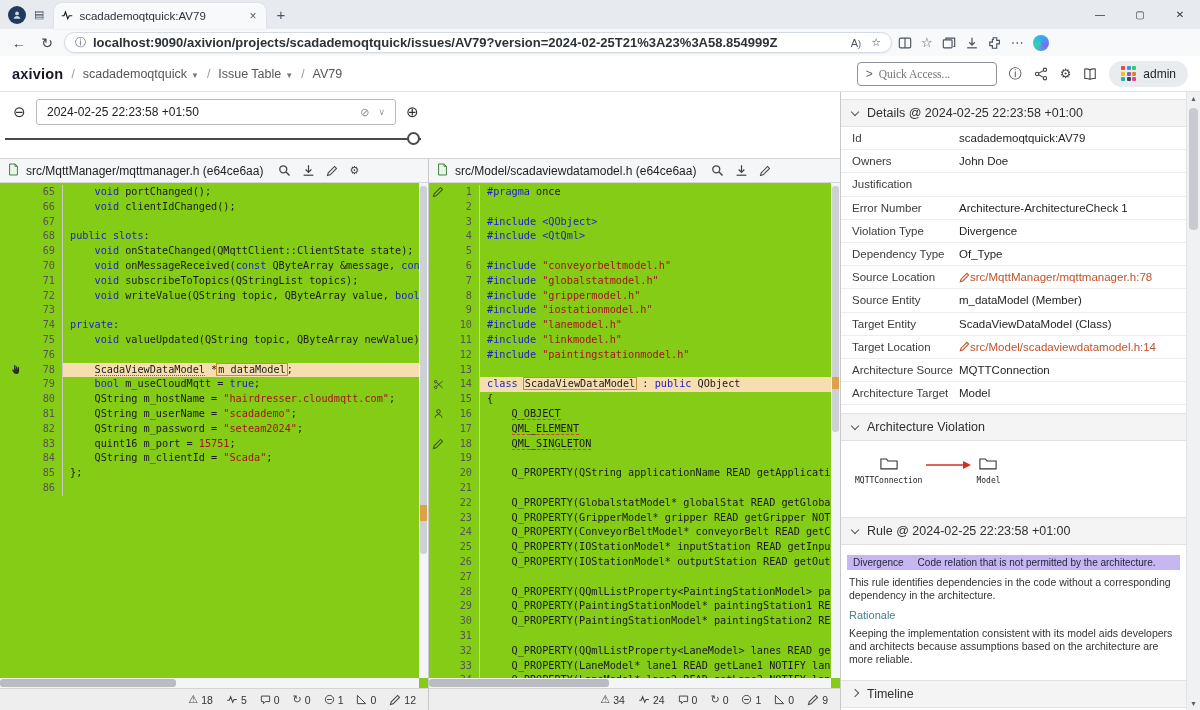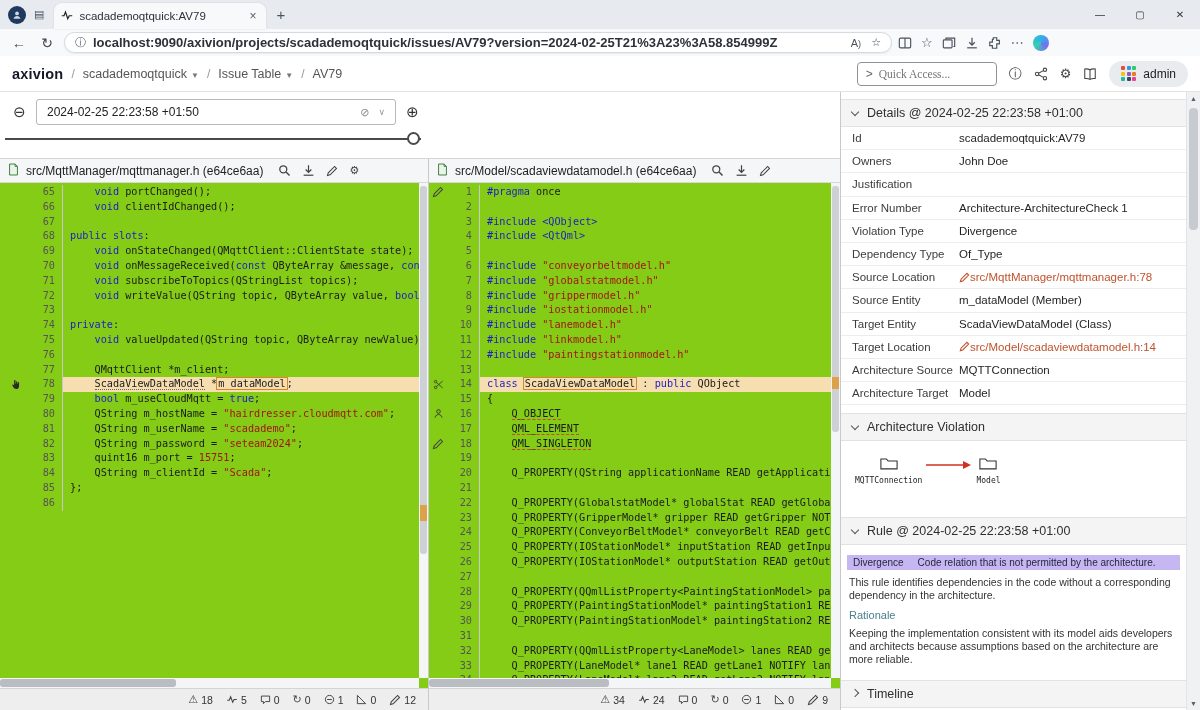--- a/index.html
+++ b/index.html
@@ -292,21 +292,20 @@
                 <div class="cl"><span class="gut"></span><span class="lnum">67</span><span class="ltext"></span></div>
                 <div class="cl"><span class="gut"></span><span class="lnum">68</span><span class="ltext"><span class="t-k">public slots</span><span class="t-p">:</span></span></div>
                 <div class="cl"><span class="gut"></span><span class="lnum">69</span><span class="ltext"><span class="t-p">    </span><span class="t-k">void</span><span class="t-p"> onStateChanged(QMqttClient::ClientState state);</span></span></div>
                 <div class="cl"><span class="gut"></span><span class="lnum">70</span><span class="ltext"><span class="t-p">    </span><span class="t-k">void</span><span class="t-p"> onMessageReceived(</span><span class="t-k">const</span><span class="t-p"> QByteArray &amp;message, </span><span class="t-k">const</span></span></div>
                 <div class="cl"><span class="gut"></span><span class="lnum">71</span><span class="ltext"><span class="t-p">    </span><span class="t-k">void</span><span class="t-p"> subscribeToTopics(QStringList topics);</span></span></div>
                 <div class="cl"><span class="gut"></span><span class="lnum">72</span><span class="ltext"><span class="t-p">    </span><span class="t-k">void</span><span class="t-p"> writeValue(QString topic, QByteArray value, </span><span class="t-k">bool</span></span></div>
                 <div class="cl"><span class="gut"></span><span class="lnum">73</span><span class="ltext"></span></div>
                 <div class="cl"><span class="gut"></span><span class="lnum">74</span><span class="ltext"><span class="t-k">private</span><span class="t-p">:</span></span></div>
                 <div class="cl"><span class="gut"></span><span class="lnum">75</span><span class="ltext"><span class="t-p">    </span><span class="t-k">void</span><span class="t-p"> valueUpdated(QString topic, QByteArray newValue);</span></span></div>
                 <div class="cl"><span class="gut"></span><span class="lnum">76</span><span class="ltext"></span></div>
-                <div class="cl"><span class="gut"></span><span class="lnum">77</span><span class="ltext"><span class="t-p">    QMqttClient *m_client;</span></span></div>
                 <div class="cl hl"><span class="gut"><svg width="11" height="11" viewBox="0 0 16 16">
                       <path d="M7 1.5c.6 0 1 .4 1 1V7h.8V4.2c0-.5.4-.9.9-.9s.9.4.9.9V7h.8V5.2c0-.5.4-.9.9-.9s.9.4.9.9V10c0 2.8-1.6 4.5-4.2 4.5-2 0-3-.8-4.2-2.8L3.4 9.3c-.3-.5-.1-1.1.4-1.3.4-.2.9-.1 1.2.3L6 9.5V2.5c0-.6.4-1 1-1z" fill="#2b2b2b"></path>
                     </svg></span><span class="lnum">78</span><span class="ltext"><span class="t-p">    </span><span class="t-ud">ScadaViewDataModel</span><span class="t-p"> *</span><span class="t-box">m_dataModel</span><span class="t-p">;</span></span></div>
                 <div class="cl"><span class="gut"></span><span class="lnum">79</span><span class="ltext"><span class="t-p">    </span><span class="t-k">bool</span><span class="t-p"> m_useCloudMqtt = </span><span class="t-k">true</span><span class="t-p">;</span></span></div>
                 <div class="cl"><span class="gut"></span><span class="lnum">80</span><span class="ltext"><span class="t-p">    QString m_hostName = </span><span class="t-s">"hairdresser.cloudmqtt.com"</span><span class="t-p">;</span></span></div>
                 <div class="cl"><span class="gut"></span><span class="lnum">81</span><span class="ltext"><span class="t-p">    QString m_userName = </span><span class="t-s">"scadademo"</span><span class="t-p">;</span></span></div>
                 <div class="cl"><span class="gut"></span><span class="lnum">82</span><span class="ltext"><span class="t-p">    QString m_password = </span><span class="t-s">"seteam2024"</span><span class="t-p">;</span></span></div>
                 <div class="cl"><span class="gut"></span><span class="lnum">83</span><span class="ltext"><span class="t-p">    quint16 m_port = </span><span class="t-s">15751</span><span class="t-p">;</span></span></div>
                 <div class="cl"><span class="gut"></span><span class="lnum">84</span><span class="ltext"><span class="t-p">    QString m_clientId = </span><span class="t-s">"Scada"</span><span class="t-p">;</span></span></div>
                 <div class="cl"><span class="gut"></span><span class="lnum">85</span><span class="ltext"><span class="t-p">};</span></span></div>

